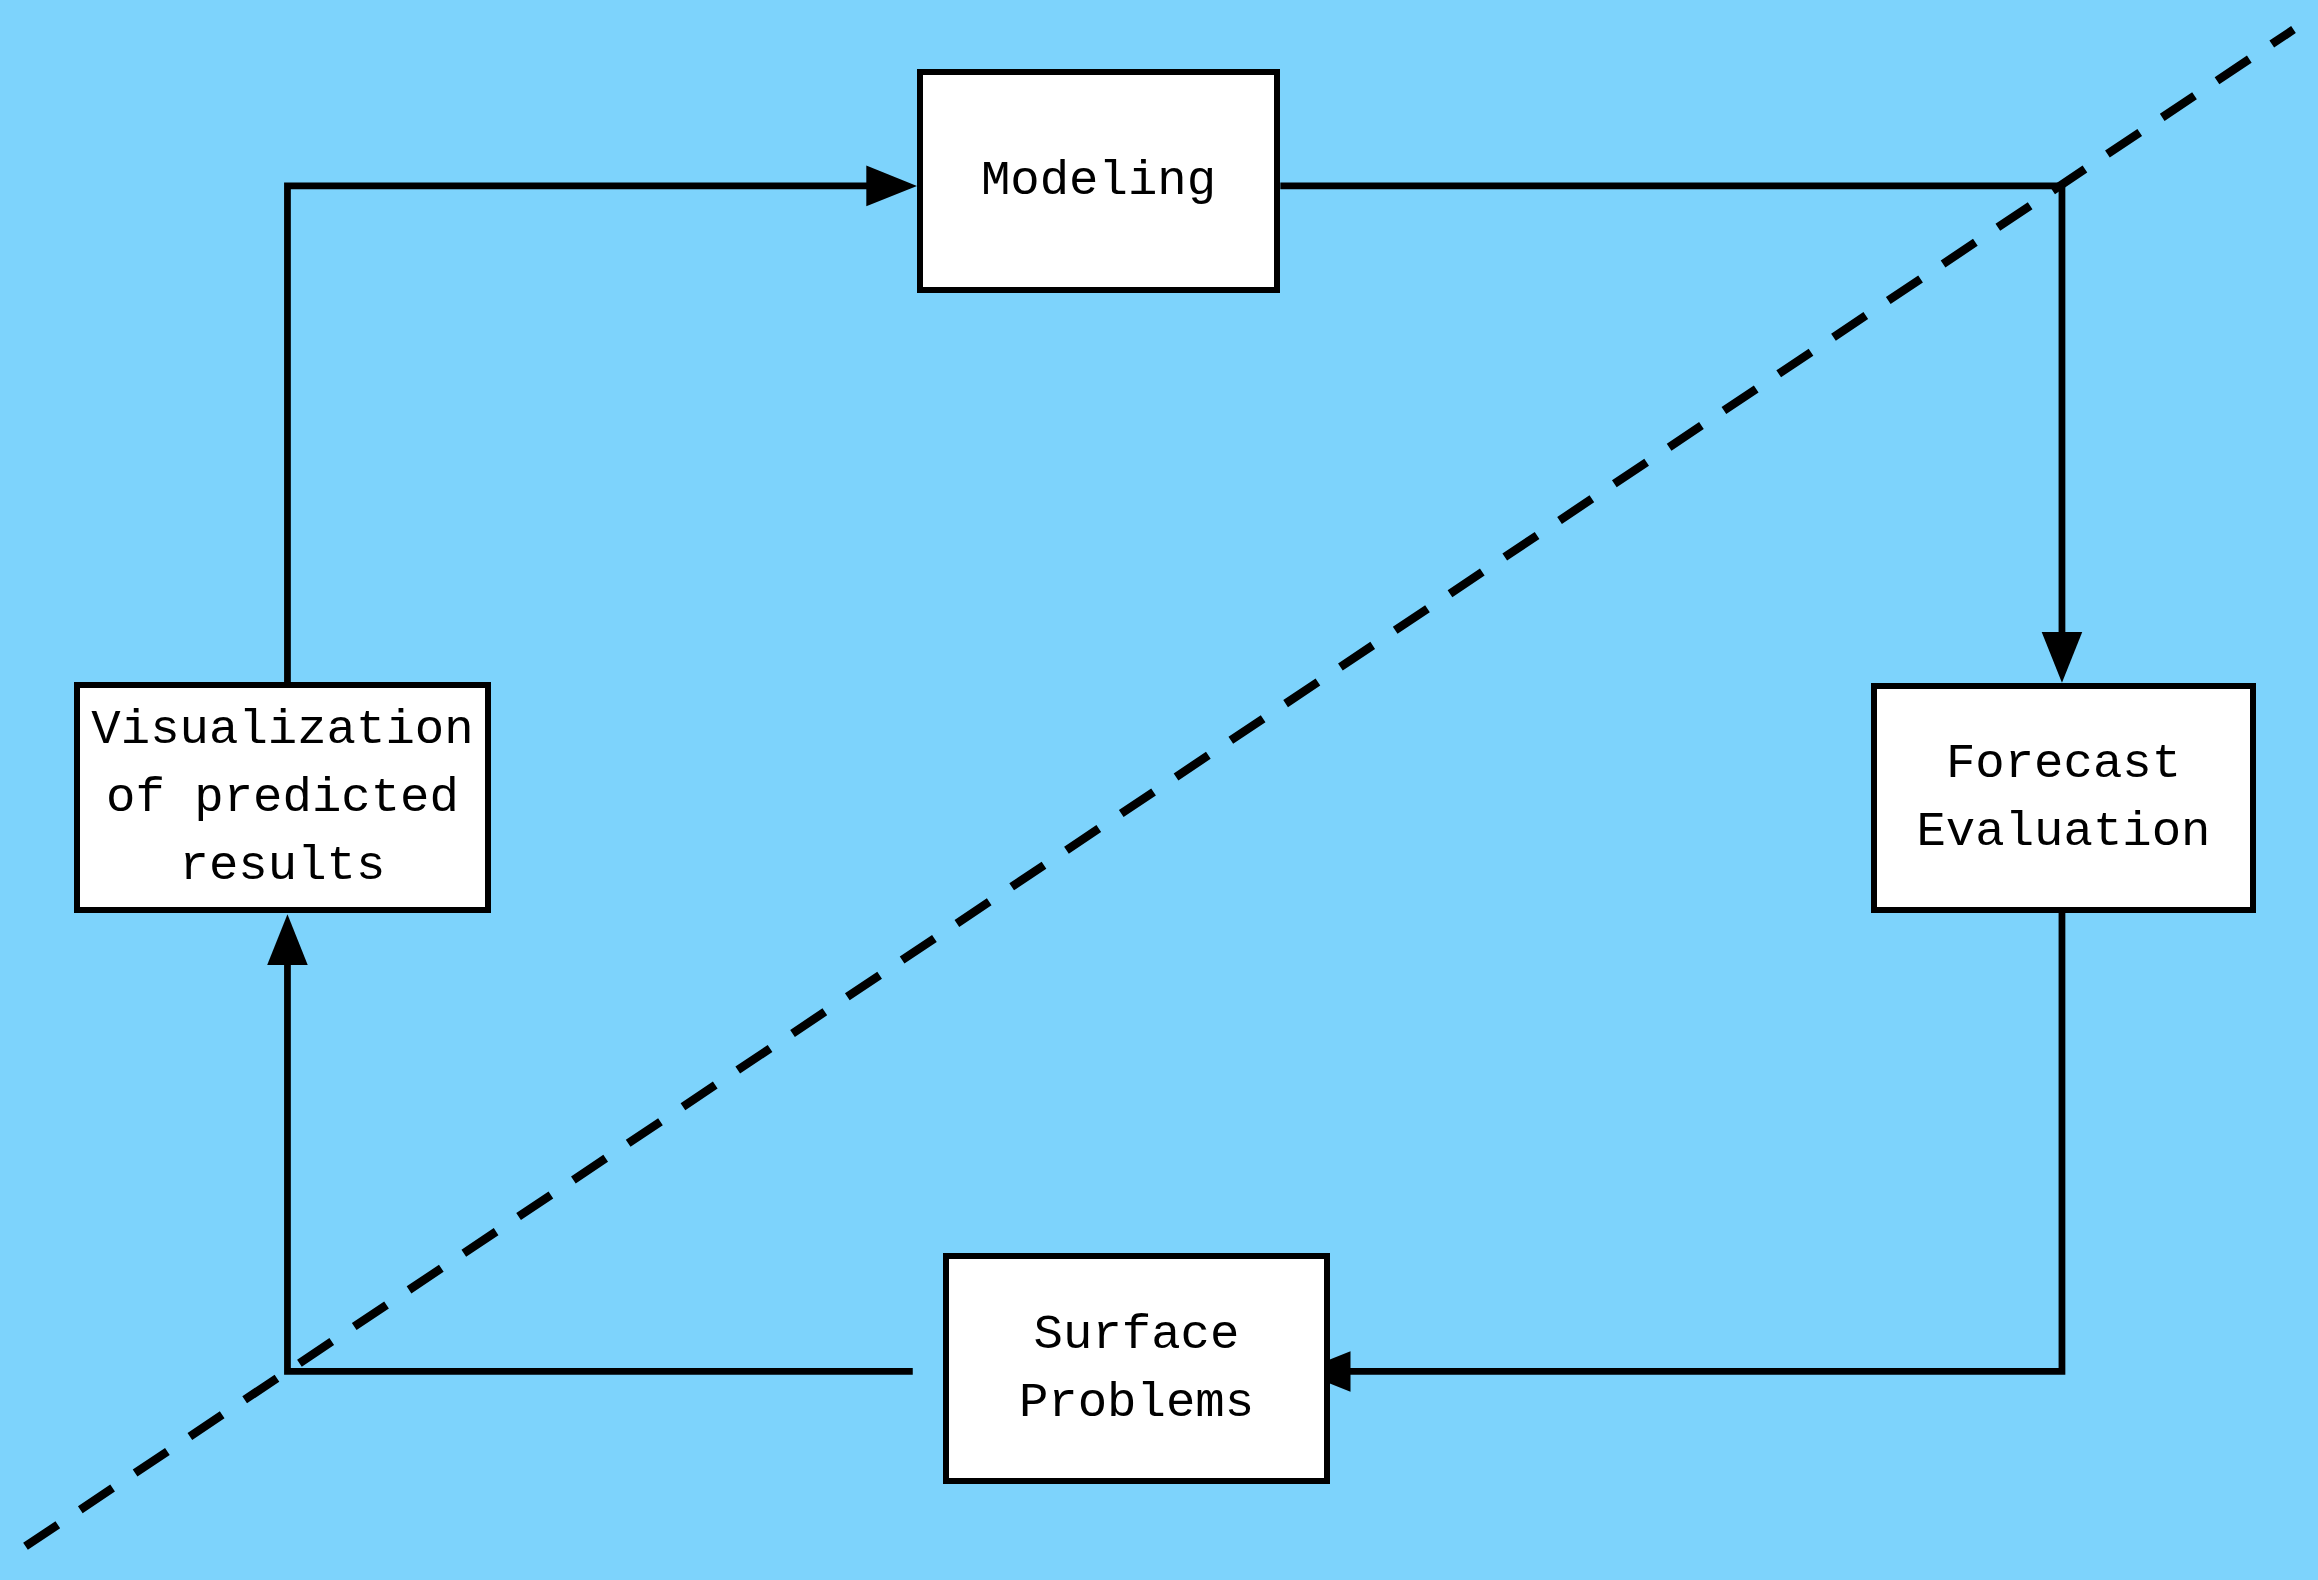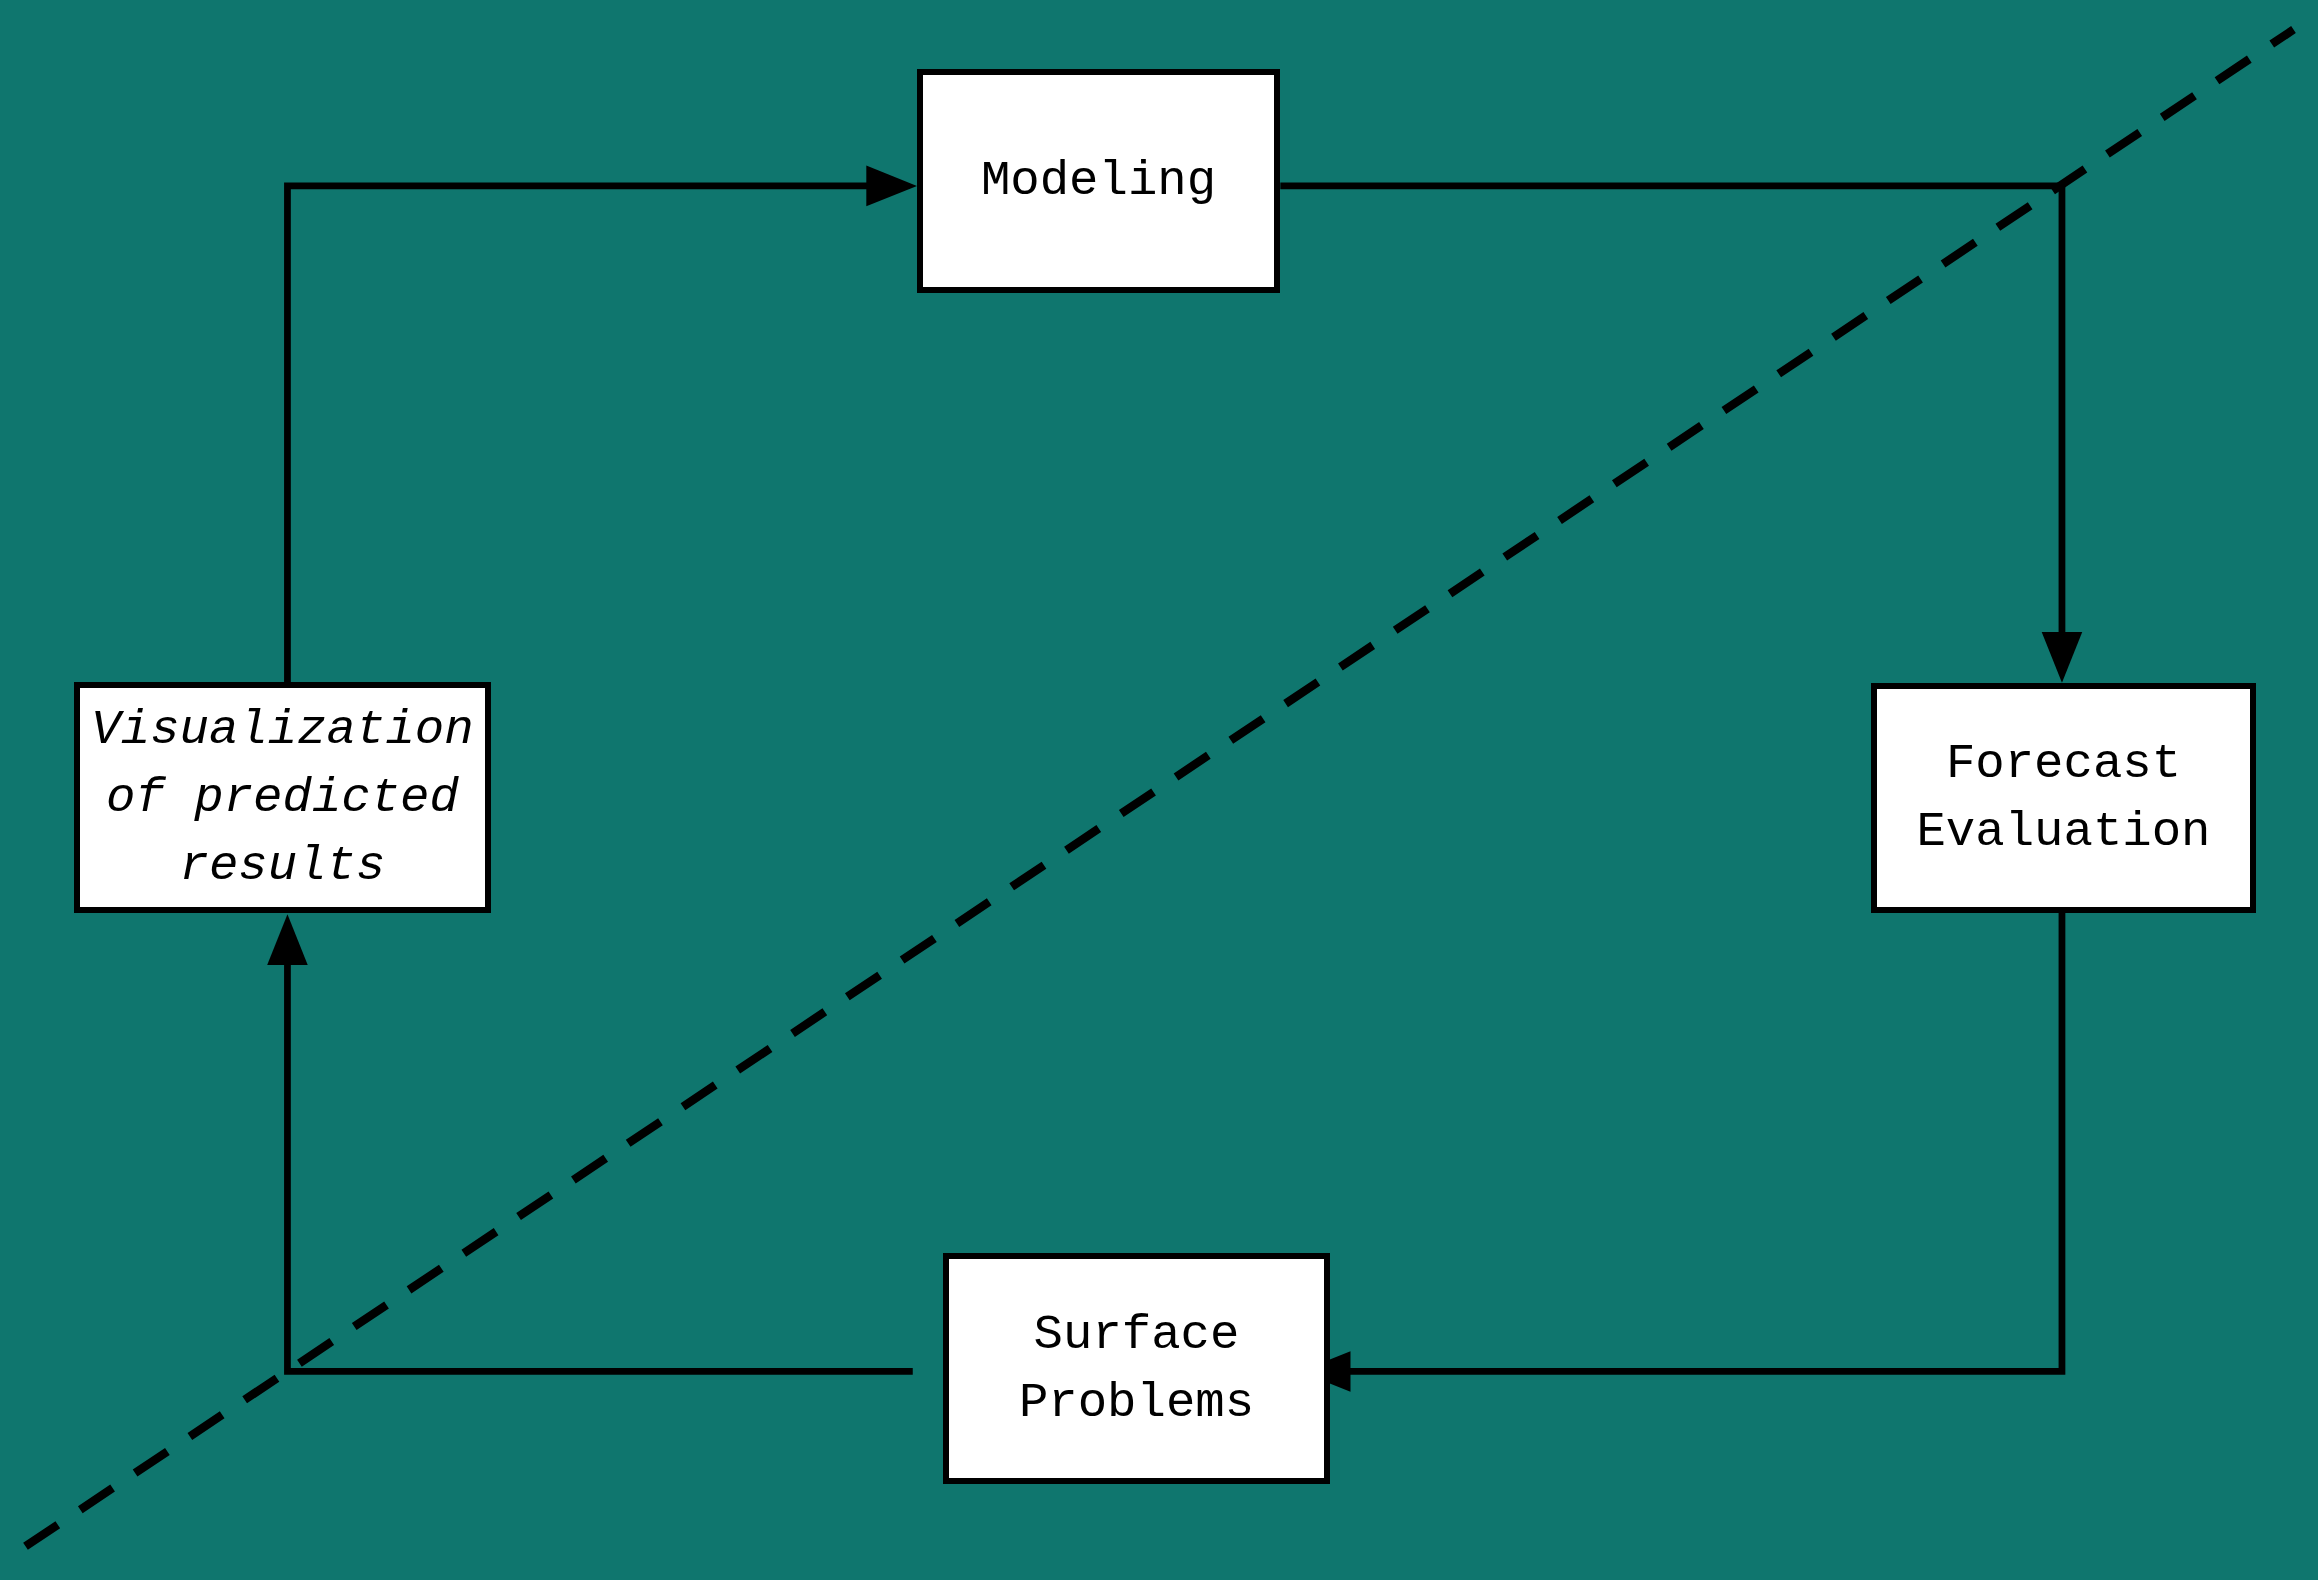--- a/index.html
+++ b/index.html
@@ -4,21 +4,21 @@
 <style>
   html, body {
     margin: 0;
     padding: 0;
     background: #ffffff;
   }
   #canvas {
     position: relative;
     width: 2319px;
     height: 1581px;
-    background: #0f766e;
+    background: #7dd3fc;
     font-family: "Liberation Mono", "DejaVu Sans Mono", monospace;
     color: #000000;
     overflow: hidden;
   }
   #wires {
     position: absolute;
     left: 0;
     top: 0;
     width: 2319px;
     height: 1581px;
@@ -31,21 +31,21 @@
     display: flex;
     align-items: center;
     justify-content: center;
     text-align: center;
     font-size: 49px;
     line-height: 68px;
     white-space: pre-line;
     z-index: 2;
   }
   .node-modeling   { left: 917px; top: 69px;   width: 363px; height: 224px; }
-  .node-viz        { left: 74px;   top: 682px;  width: 417px; height: 231px; font-style: italic; }
+  .node-viz        { left: 74px;   top: 682px;  width: 417px; height: 231px; }
   .node-forecast   { left: 1871px; top: 683px;  width: 385px; height: 230px; }
   .node-surface    { left: 943px; top: 1253px; width: 387px; height: 231px; }
   .region-label {
     position: absolute;
     font-size: 49px;
     line-height: 68px;
     text-align: center;
     white-space: pre-line;
     z-index: 1;
   }

